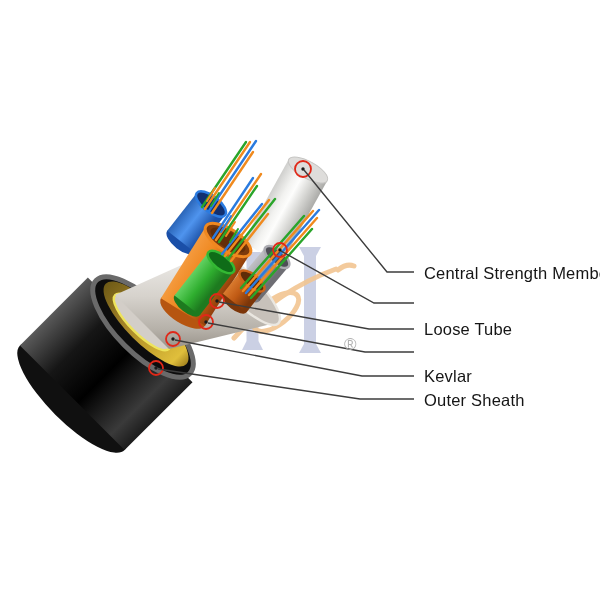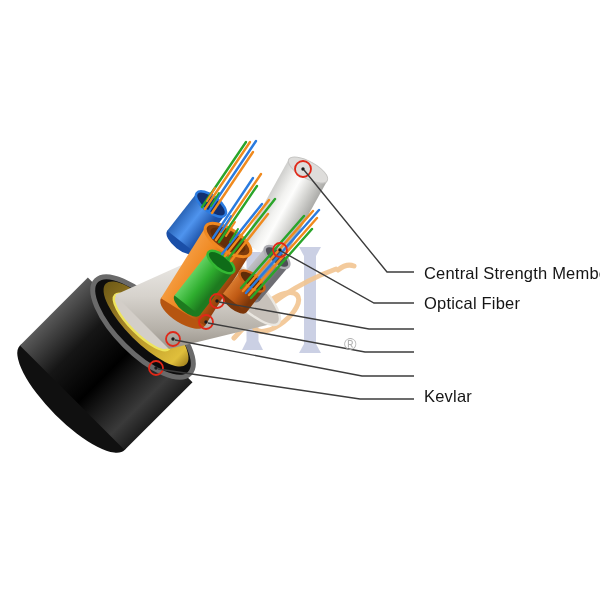--- a/index.html
+++ b/index.html
@@ -197,18 +197,19 @@
     <polyline points="304,170 387,272 414,272"></polyline>
     <polyline points="281,251 374,303 414,303"></polyline>
     <polyline points="219,302 369,329 414,329"></polyline>
     <polyline points="208,323 365,352 414,352"></polyline>
     <polyline points="175,340 362,376 414,376"></polyline>
     <polyline points="158,369 360,399 414,399"></polyline>
   </g>
 </svg>
 
 <div class="diagram-label" style="top:263px">Central Strength Member</div>
-<div class="diagram-label" style="top:293px">Optical Fiber</div>
-<div class="diagram-label" style="top:386px">Kevlar</div>
+<div class="diagram-label" style="top:319px">Loose Tube</div>
+<div class="diagram-label" style="top:366px">Kevlar</div>
+<div class="diagram-label" style="top:390px">Outer Sheath</div>
 
 <span class="reg-mark">®</span>
 
 </div>
 
 </body></html>

